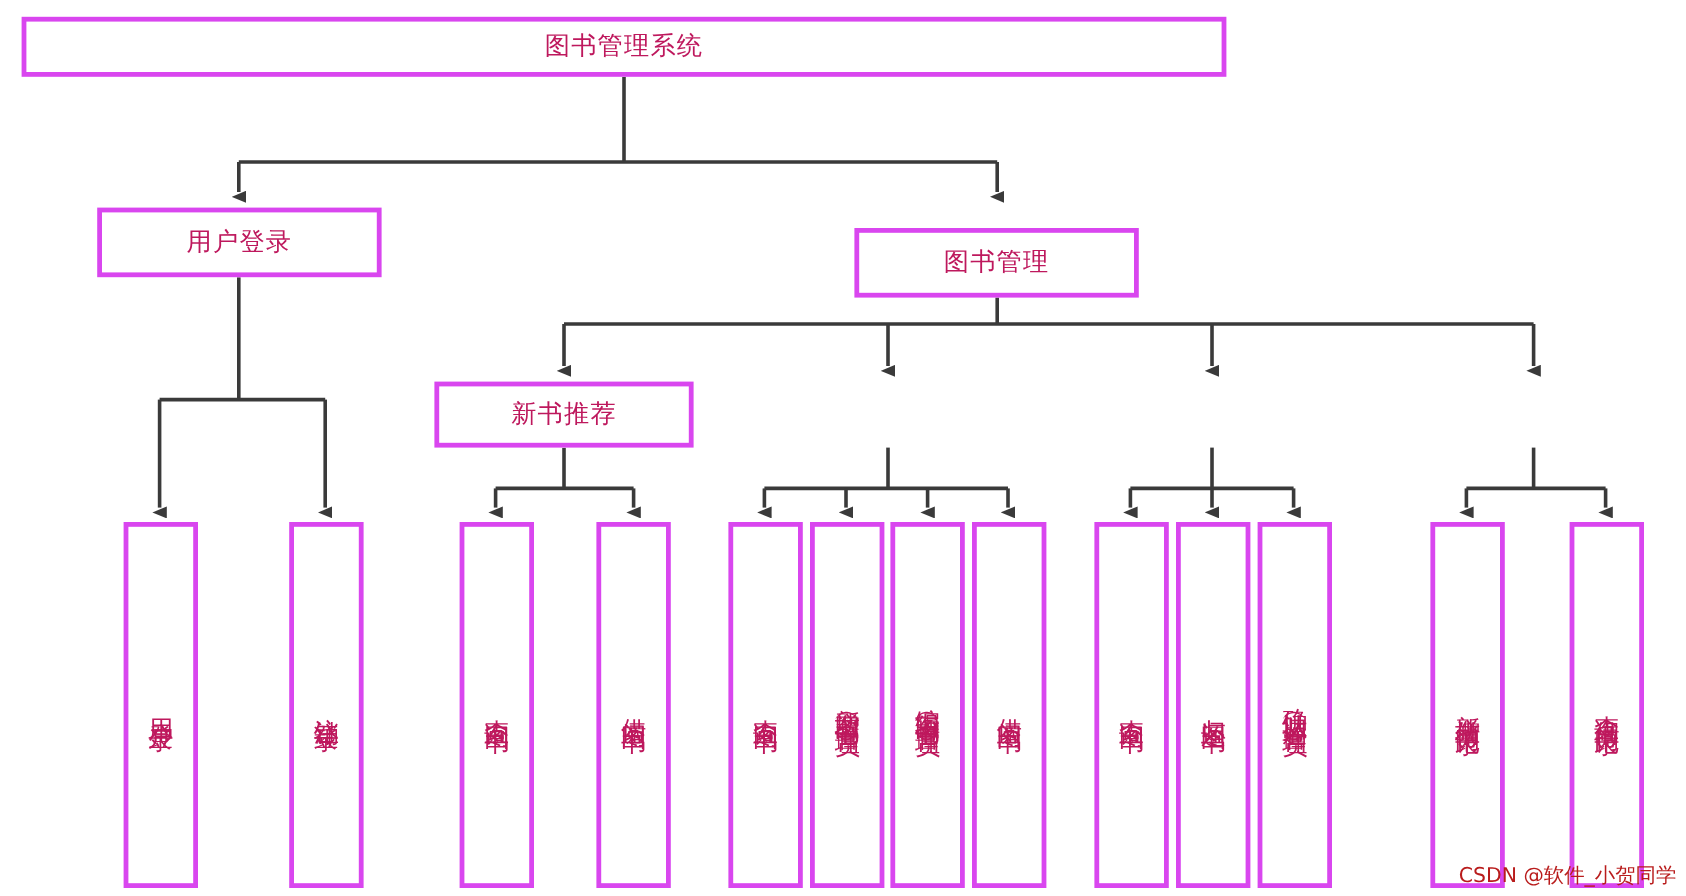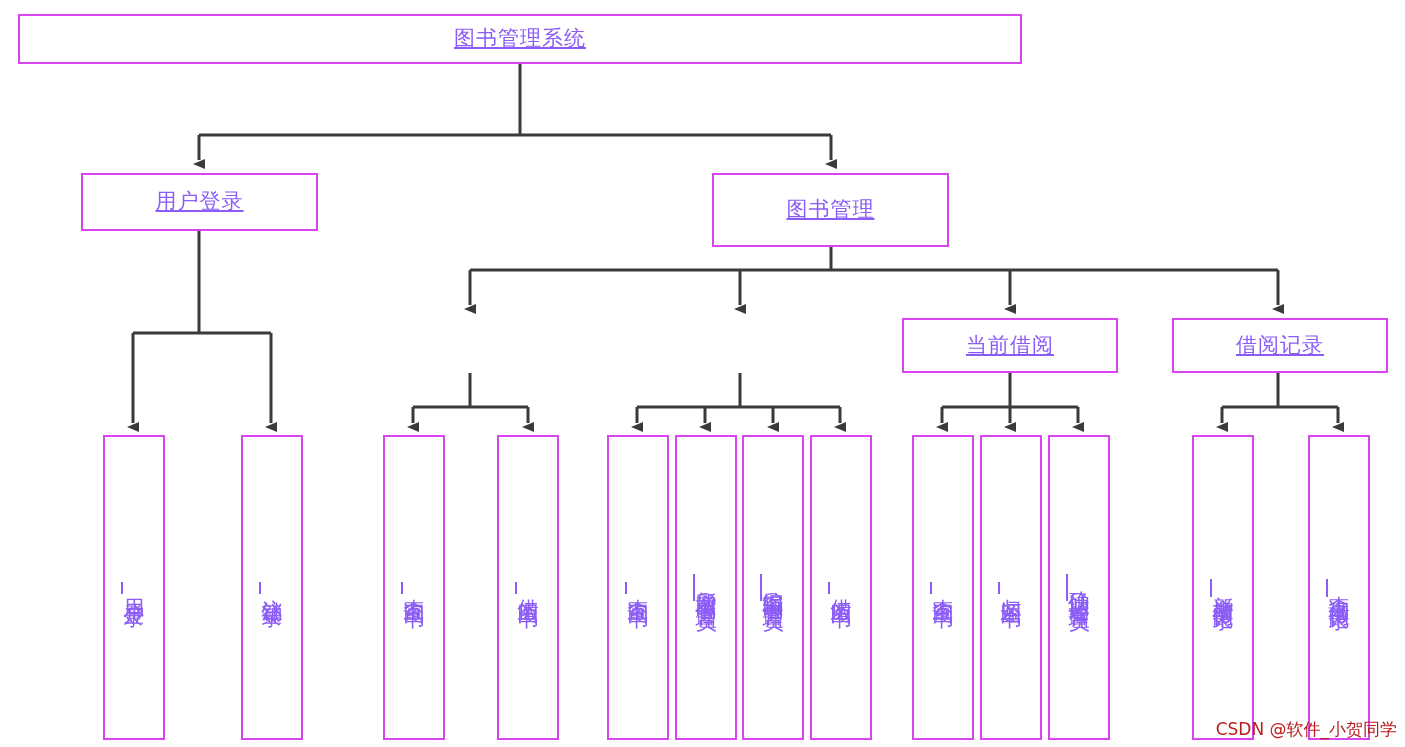--- a/index.html
+++ b/index.html
@@ -23,27 +23,26 @@
     left: 0;
     top: 0;
     width: 1405px;
     height: 747px;
     pointer-events: none;
   }
   .node {
     position: absolute;
     box-sizing: border-box;
     background: #ffffff;
-    border: 2px solid #d946ef;
+    border: 4px solid #d946ef;
     display: flex;
     align-items: center;
     justify-content: center;
-    color: #8b5cf6;
+    color: #be185d;
     z-index: 2;
-    text-decoration: underline;
   }
   .node-h {
     font-size: 21px;
     letter-spacing: 1px;
     line-height: 1.2;
   }
   .node-root {
     font-size: 21px;
   }
   .node-v {
@@ -126,27 +125,26 @@
       <path d="M1222,407 L1338,407"></path>
       <path d="M1222,407 L1222,423" marker-end="url(#arrow)"></path>
       <path d="M1338,407 L1338,423" marker-end="url(#arrow)"></path>
     </g>
   </svg>
 
   <div class="node node-h node-root" style="left:18px; top:14px; width:1004px; height:50px;">图书管理系统</div>
 
   <div class="node node-h" style="left:81px; top:173px; width:237px; height:58px;">用户登录</div>
 
-  <div class="node node-h" style="left:712px; top:173px; width:237px; height:74px;">图书管理</div>
+  <div class="node node-h" style="left:712px; top:190px; width:237px; height:58px;">图书管理</div>
+
+  <div class="node node-h" style="left:362px; top:318px; width:216px; height:55px;">新书推荐</div>
 
 
 
-  <div class="node node-h" style="left:902px; top:318px; width:216px; height:55px;">当前借阅</div>
-
-  <div class="node node-h" style="left:1172px; top:318px; width:216px; height:55px;">借阅记录</div>
 
   <div class="node node-v" style="left:103px; top:435px; width:62px; height:305px;">
     <span>用户登录</span>
   </div>
 
   <div class="node node-v" style="left:241px; top:435px; width:62px; height:305px;">
     <span>注销登录</span>
   </div>
 
   <div class="node node-v" style="left:383px; top:435px; width:62px; height:305px;">

